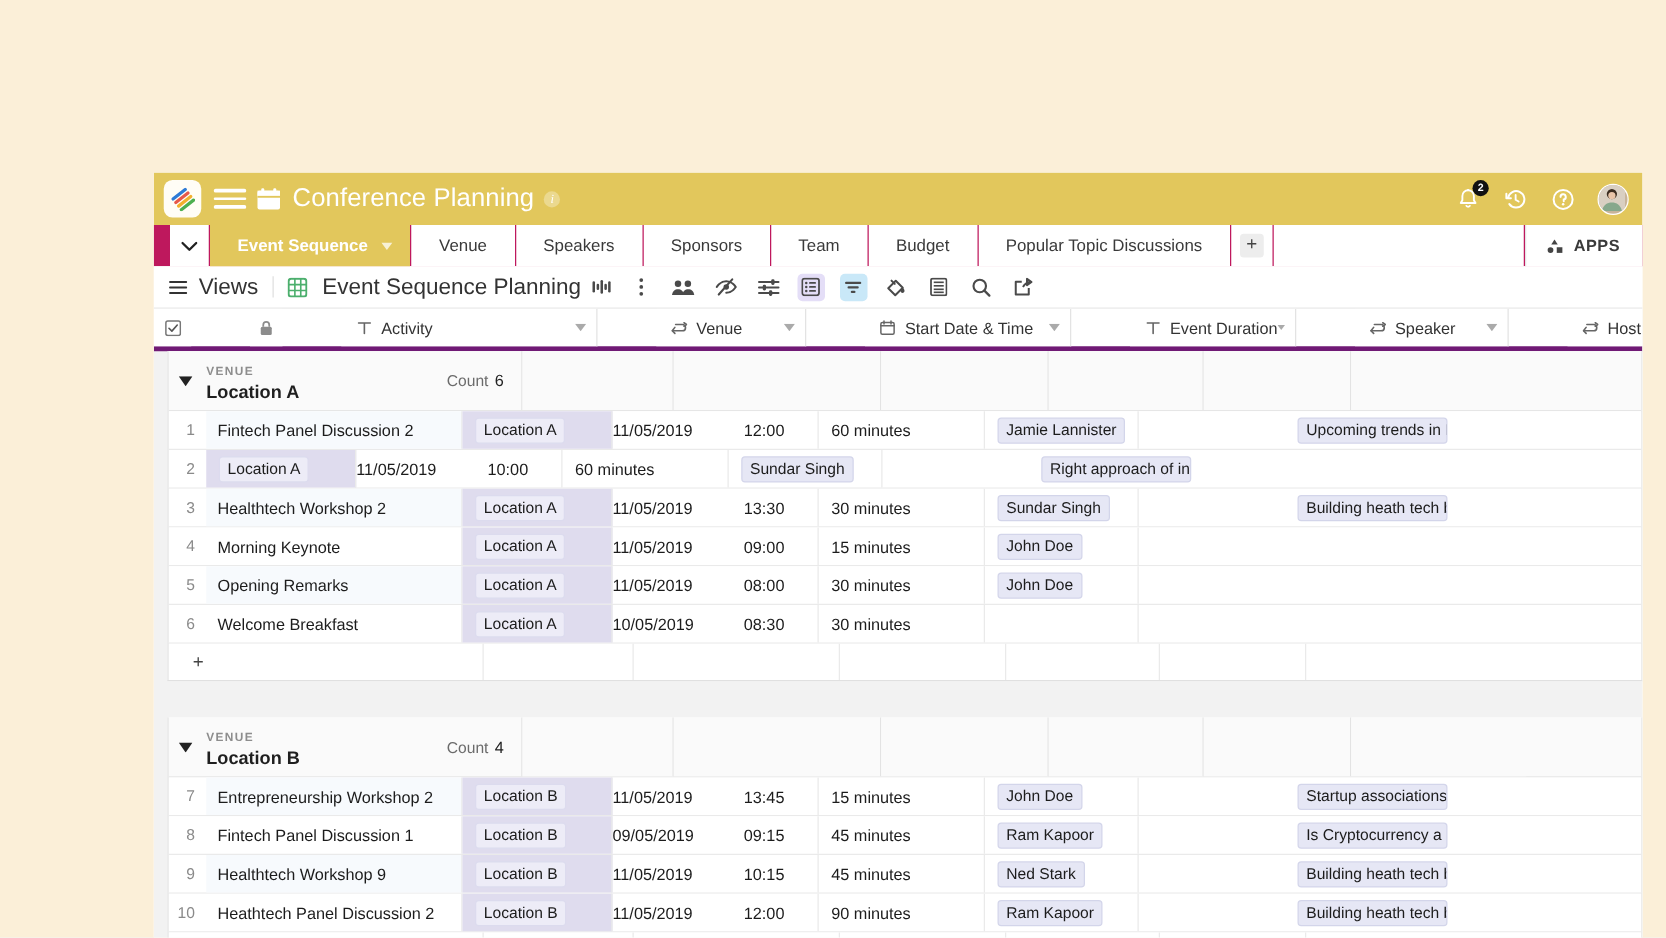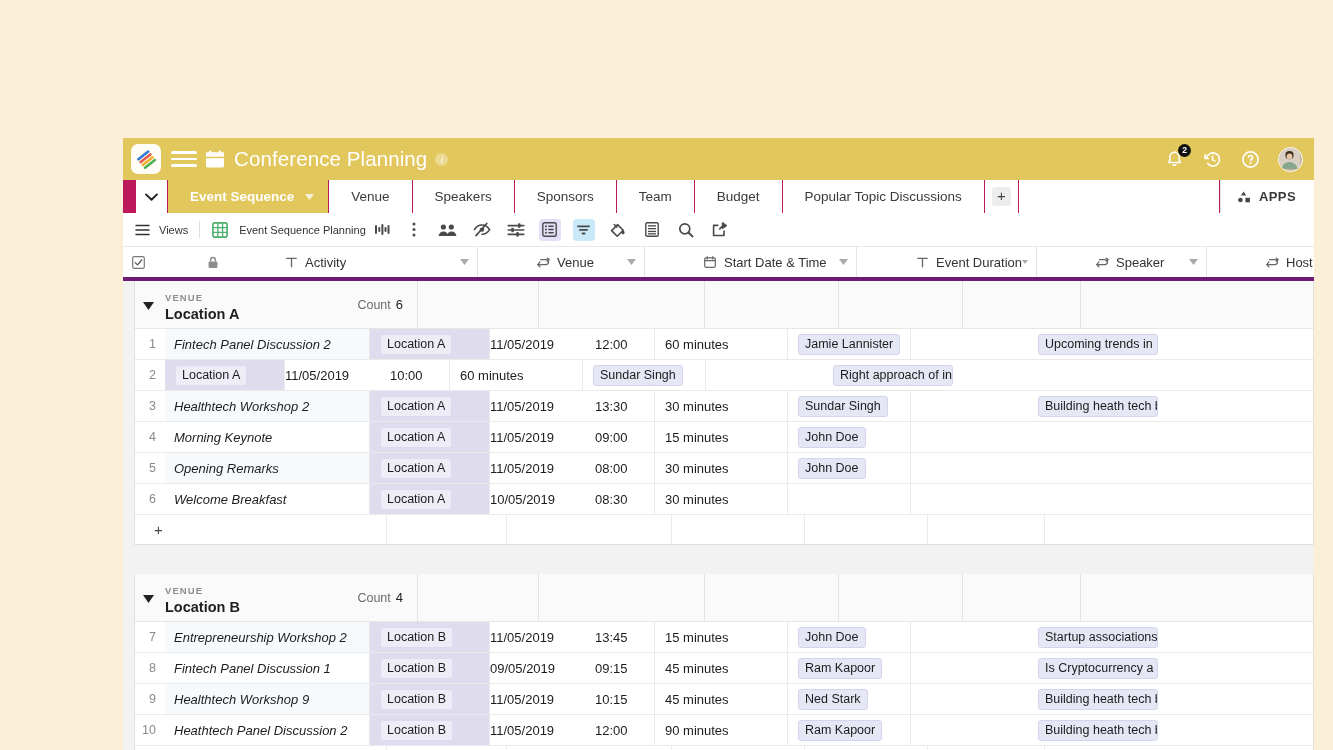--- a/index.html
+++ b/index.html
@@ -78,21 +78,21 @@
   .tab-fill{background:#fff;flex:1 1 auto;margin-left:1px;}
   .tab-apps{
     background:#fff;display:flex;align-items:center;gap:7px;padding:0 18px 0 16px;
     margin-left:1px;color:#3a3a3a;font-size:13px;font-weight:bold;letter-spacing:.4px;
     border-left:1px solid #e4e4e4;flex:none;
   }
 
   
   .toolbar{
     height:33px;background:#fff;display:flex;align-items:center;
-    padding-left:11px;font-size:11px;color:#333;
+    padding-left:11px;font-size:18px;color:#333;
     border-bottom:1px solid #e8e8e8;
   }
   .tb-item{display:flex;align-items:center;gap:8px;}
   .tb-sep{width:1px;height:17px;background:#dfdfdf;margin:0 11px;}
   .tb-ico{width:17px;height:17px;display:flex;align-items:center;justify-content:center;flex:none;}
   .tb-btn{
     width:22px;height:22px;margin-left:12px;border-radius:4px;
     display:flex;align-items:center;justify-content:center;flex:none;
   }
   .tb-btn.purple{background:#E4DEF7;}
@@ -136,21 +136,21 @@
   .gh-count b{color:#222;font-weight:normal;margin-left:5px;font-size:13px;}
   .gh-cell{border-right:1px solid #e3e3e3;flex:none;background:#FAFAFA;}
 
   .row{display:flex;height:30px;border-bottom:1px solid #eaeaea;background:#fff;font-size:13px;}
   .row.alt .c-activity{background:#F7FAFD;}
   .cell{
     display:flex;align-items:center;box-sizing:border-box;padding:0 10px;
     border-right:1px solid #eaeaea;flex:none;color:#1c1c1c;white-space:nowrap;overflow:hidden;
   }
   .c-num{width:30px;justify-content:flex-end;padding:0 9px 0 0;color:#8a8a8a;font-size:12.5px;border-right:none;}
-  .c-activity{width:205px;padding-left:9px;font-style:italic;}
+  .c-activity{width:205px;padding-left:9px;}
   .c-venue{width:120px;background:#DFDCEE;}
   .c-date{width:165px;display:flex;border-right:1px solid #eaeaea;padding:0;}
   .c-date .d1{width:105px;display:flex;align-items:center;}
   .c-date .d2{flex:1;display:flex;align-items:center;}
   .c-dur{width:133px;}
   .c-speaker{width:123px;}
   .c-host{width:117px;margin-top:44px;}
   .c-topics{width:140px;}
   .chip{
     background:#E6E7F5;border:1px solid #d3d5ea;border-radius:3px;

